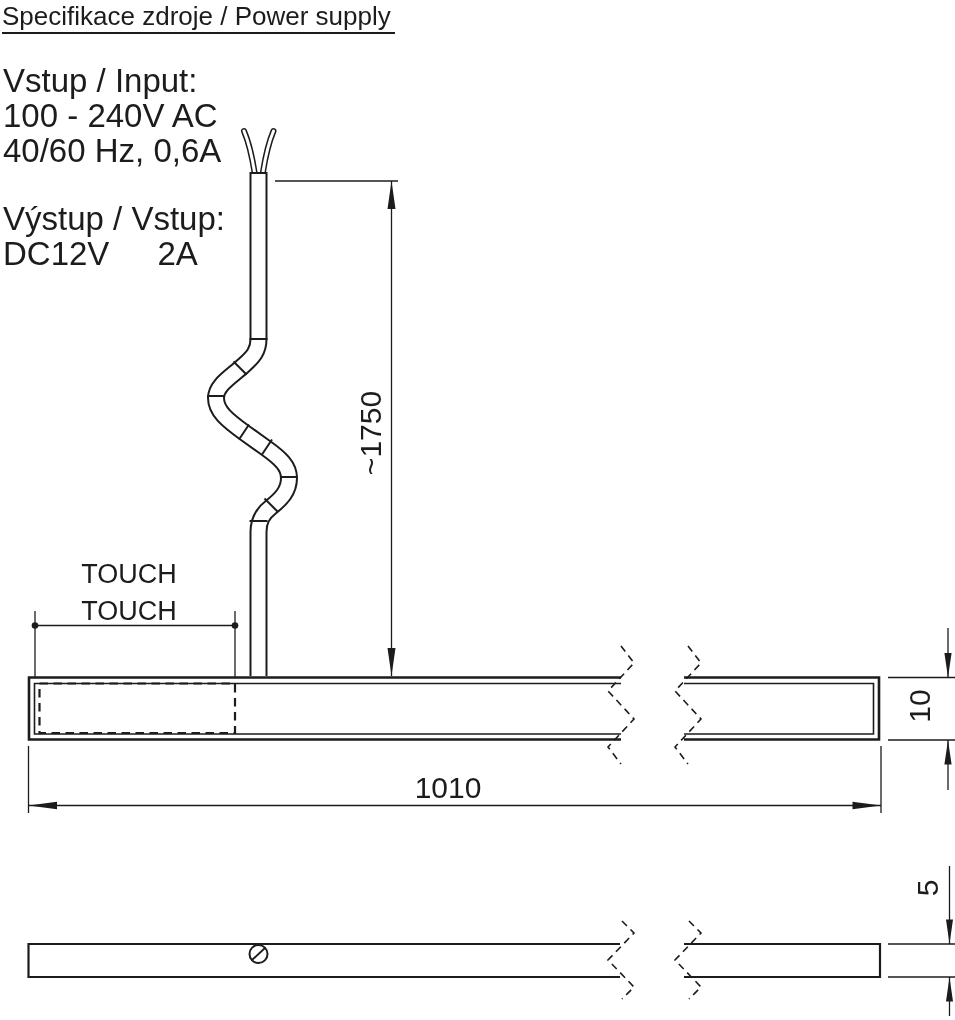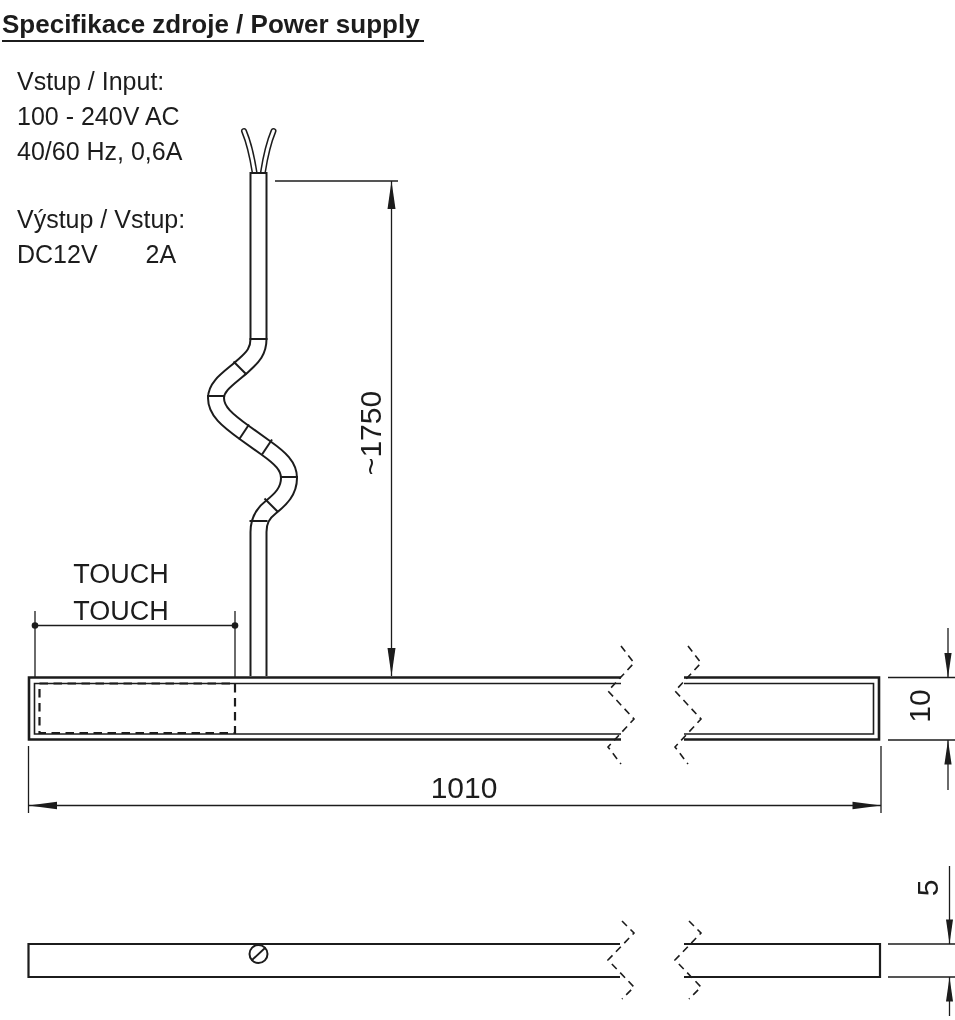--- a/index.html
+++ b/index.html
@@ -21,25 +21,25 @@
   .zig{stroke-width:1.6;stroke-dasharray:7 5;}
   .fillb{fill:#1c1c1c;stroke:none;}
   .cable-outer{stroke-width:18;stroke-linecap:butt;}
   .cable-inner{stroke:#ffffff;stroke-width:14;stroke-linecap:butt;}
   .wire-outer{stroke-width:6;stroke-linecap:round;}
   .wire-inner{stroke:#ffffff;stroke-width:3;stroke-linecap:round;}
 
   .title{
     left:2px;top:1px;font-size:26px;line-height:30px;
     border-bottom:2.4px solid #1c1c1c;display:inline-block;
-    padding:8px 4px 1px 0;white-space:nowrap;font-weight:bold;
+    padding:0 4px 1px 0;white-space:nowrap;
   }
-  .spec{font-size:25px;line-height:30px;white-space:nowrap;left:17px;}
+  .spec{font-size:33px;line-height:30px;white-space:nowrap;left:3px;}
   .touch-label{
-    left:21px;width:200px;text-align:center;font-size:27px;line-height:37px;
+    left:29px;width:200px;text-align:center;font-size:27px;line-height:37px;
   }
   .dim{font-size:30px;line-height:34px;text-align:center;white-space:nowrap;}
   .rot{transform:rotate(-90deg);transform-origin:center center;}
   .gap{display:inline-block;width:48px;}
 </style>
 </head>
 <body>
 
 <svg width="955" height="1020" viewBox="0 0 955 1020">
 
@@ -134,15 +134,15 @@
 <div class="abs spec" style="top:66px">Vstup / Input:</div>
 <div class="abs spec" style="top:101px">100 - 240V AC</div>
 <div class="abs spec" style="top:136px">40/60 Hz, 0,6A</div>
 <div class="abs spec" style="top:204px">Výstup / Vstup:</div>
 <div class="abs spec" style="top:239px"><span>DC12V</span><span class="gap"></span><span>2A</span></div>
 
 <div class="abs touch-label" style="top:556px">TOUCH</div>
 <div class="abs touch-label" style="top:593px">TOUCH</div>
 
 <div class="abs dim rot" style="left:311px;top:416px;width:120px;height:34px;">~1750</div>
-<div class="abs dim" style="left:404px;top:771px;width:120px;">1010</div>
+<div class="abs dim" style="left:388px;top:771px;width:120px;">1010</div>
 <div class="abs dim rot" style="left:860px;top:689px;width:120px;height:34px;">10</div>
 <div class="abs dim rot" style="left:868px;top:871px;width:120px;height:34px;">5</div>
 
 </body></html>

